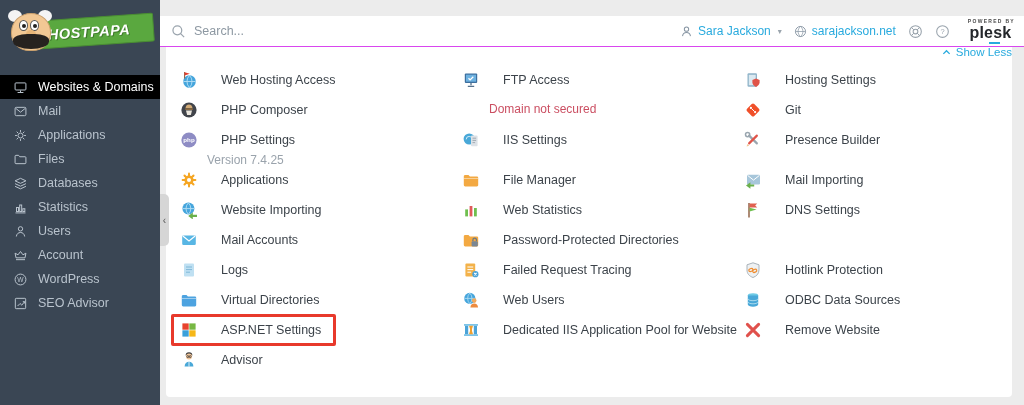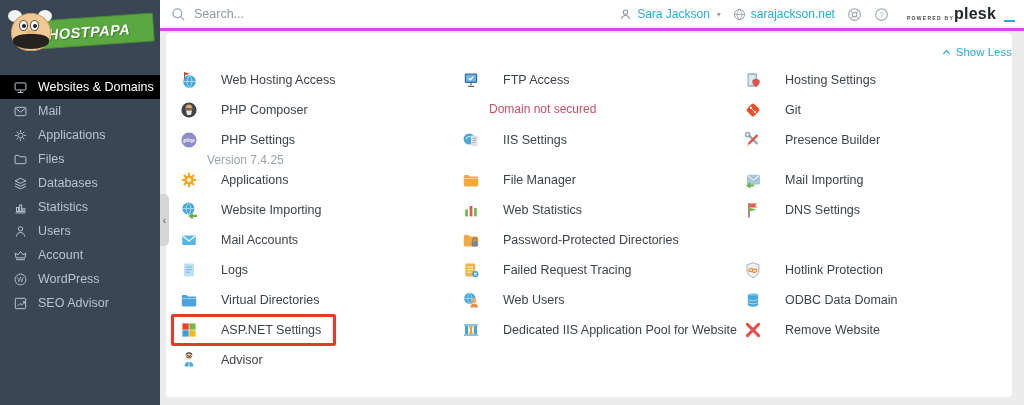--- a/index.html
+++ b/index.html
@@ -20,29 +20,29 @@
   .eye.el{left:13px}.eye.er{left:24px}
   .eye:after{content:"";position:absolute;left:2px;top:3px;width:4px;height:4px;background:#222;border-radius:50%}
   .stache{position:absolute;left:7px;top:26px;width:36px;height:15px;background:#26221f;border-radius:48% 48% 60% 60%}
   .nose{position:absolute;left:20px;top:22px;width:10px;height:8px;background:#e8b678;border-radius:50%}
   .menu{padding-top:13px}
   .item{display:flex;align-items:center;gap:10px;height:24px;padding-left:13px;color:#b9c3cd;cursor:pointer;font-size:12.5px;white-space:nowrap}
   .item.active{background:#000000;color:#fff}
   .item svg{width:15px;height:15px;flex:none}
 
   
-  .topbar{position:absolute;left:160px;top:0;width:864px;height:31px;background:#fff;border-bottom:3px solid #d946ef;
+  .topbar{position:absolute;left:160px;top:16px;width:864px;height:31px;background:#fff;border-bottom:1px solid #d946ef;
           display:flex;align-items:center;z-index:2}
   .search{display:flex;align-items:center;gap:8px;padding-left:11px;flex:1}
   .search input{border:none;outline:none;font-size:12.5px;color:#333;width:320px;font-family:"Liberation Sans",sans-serif}
   .search input::placeholder{color:#8d98a2}
   .tb-right{display:flex;align-items:center;gap:12px;padding-right:9px}
   .tb-link{color:#28aade;font-size:12px;text-decoration:none;cursor:pointer;display:flex;align-items:center;gap:5px}
   .caret{font-size:8px;color:#9aa4ad;margin-left:2px}
-  .plesk{display:flex;flex-direction:row;align-items:flex-end;line-height:1;cursor:pointer;margin-left:4px}
+  .plesk{display:flex;flex-direction:column;align-items:center;line-height:1;cursor:pointer;margin-left:4px}
   .plesk .pb{font-size:5px;letter-spacing:1.3px;color:#4a4a4a;margin:0 0 1px 2px;font-weight:bold}
   .plesk .pl{font-size:16px;font-weight:bold;color:#24272b;letter-spacing:.2px}
   .plesk .ul{width:11px;height:2px;background:#28aade;margin:1px 0 0 8px}
 
   
   .collapse{position:absolute;left:160px;top:194px;width:9px;height:52px;background:#d6d6d6;border-radius:0 5px 5px 0;
             display:flex;align-items:center;justify-content:center;color:#555;font-size:10px;cursor:pointer;z-index:4}
 
   
   .card{position:absolute;left:166px;top:33px;width:846px;height:364px;background:#fff;border-radius:4px;z-index:1}
@@ -469,21 +469,21 @@
             <span class="lbl">Web Users</span>
           </div></div>
         <div class="cell"><div class="cell-main">
             <span class="ic">
               <svg viewBox="0 0 18 18">
                 <ellipse cx="9" cy="4.4" rx="5.2" ry="2.1" fill="#6fcbe6"></ellipse>
                 <path d="M3.8 4.4v9.2c0 1.2 2.3 2.1 5.2 2.1s5.2-.9 5.2-2.1V4.4" fill="#49a8d8"></path>
                 <path d="M3.8 7.6c0 1.2 2.3 2.1 5.2 2.1s5.2-.9 5.2-2.1M3.8 10.7c0 1.2 2.3 2.1 5.2 2.1s5.2-.9 5.2-2.1" stroke="#bfe6f2" stroke-width=".8" fill="none"></path>
               </svg>
             </span>
-            <span class="lbl">ODBC Data Domain</span>
+            <span class="lbl">ODBC Data Sources</span>
           </div></div>
       </div>
       <div class="grid-row">
         <div class="cell"><div class="cell-main hl">
             <span class="ic">
               <svg viewBox="0 0 18 18">
                 <rect x="2.4" y="2.4" width="6.3" height="6.3" fill="#e8432d"></rect>
                 <rect x="9.3" y="2.4" width="6.3" height="6.3" fill="#77b843"></rect>
                 <rect x="2.4" y="9.3" width="6.3" height="6.3" fill="#3aa0da"></rect>
                 <rect x="9.3" y="9.3" width="6.3" height="6.3" fill="#f6b718"></rect>

